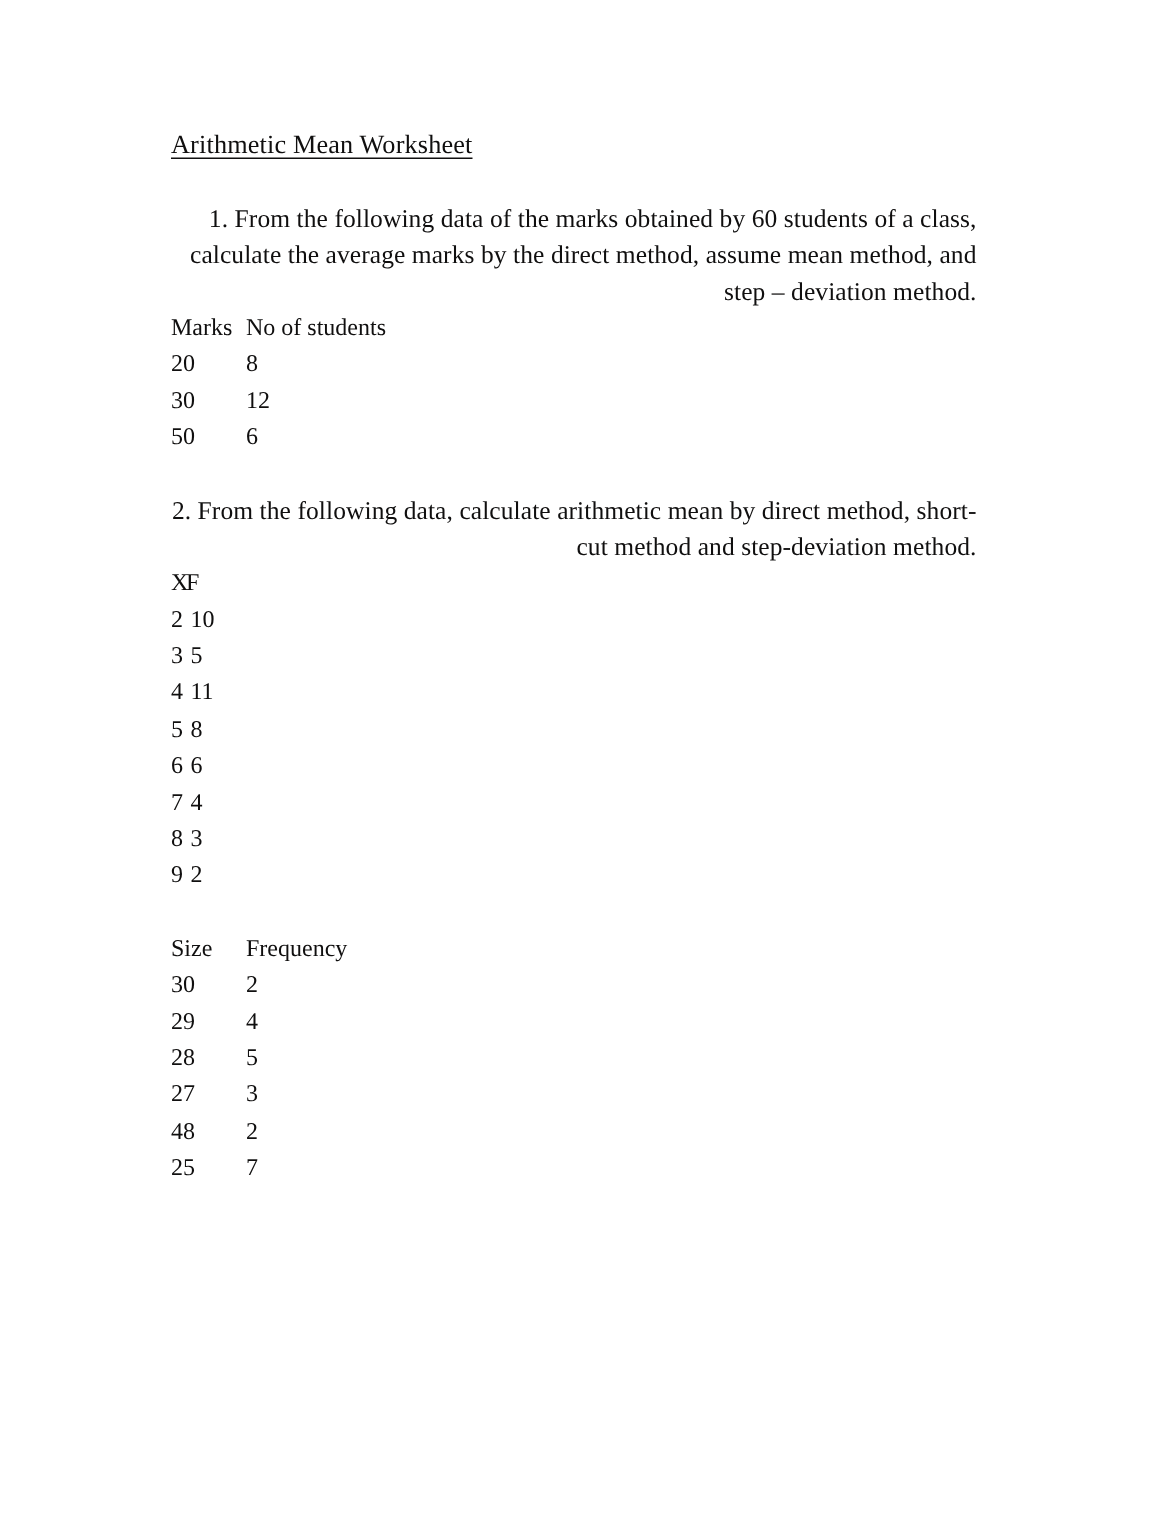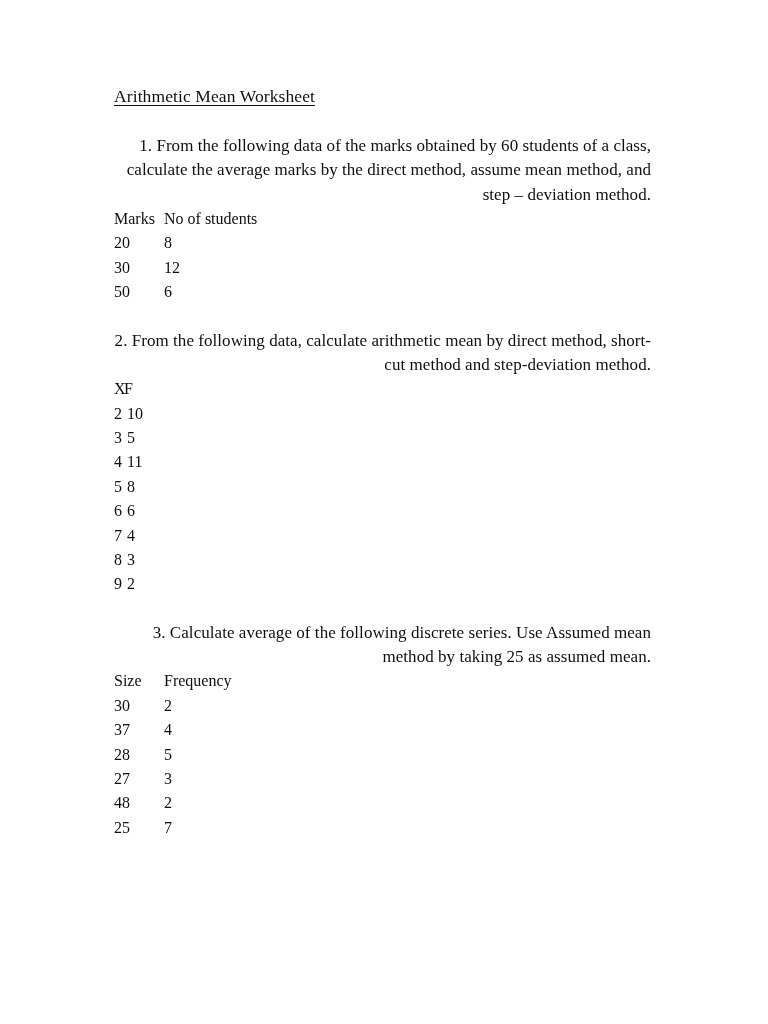--- a/index.html
+++ b/index.html
@@ -186,36 +186,35 @@
         </tr>
         <tr>
           <td class="cell-1">9</td>
           <td class="cell-2">2</td>
         </tr>
       </tbody>
     </table>
 
     <div class="spacer-md"></div>
 
-    <p class="question">3. Calculate average of the following discrete series. Use Assumed mean method by taking 25 as assumed mean.</p>
 
     <table class="data-table table-a">
       <thead>
         <tr>
           <th class="col-head-1">Size</th>
           <th class="col-head-2">Frequency</th>
         </tr>
       </thead>
       <tbody>
         <tr>
           <td class="cell-1">30</td>
           <td class="cell-2">2</td>
         </tr>
         <tr>
-          <td class="cell-1">37</td>
+          <td class="cell-1">29</td>
           <td class="cell-2">4</td>
         </tr>
         <tr>
           <td class="cell-1">28</td>
           <td class="cell-2">5</td>
         </tr>
         <tr>
           <td class="cell-1">27</td>
           <td class="cell-2">3</td>
         </tr>

